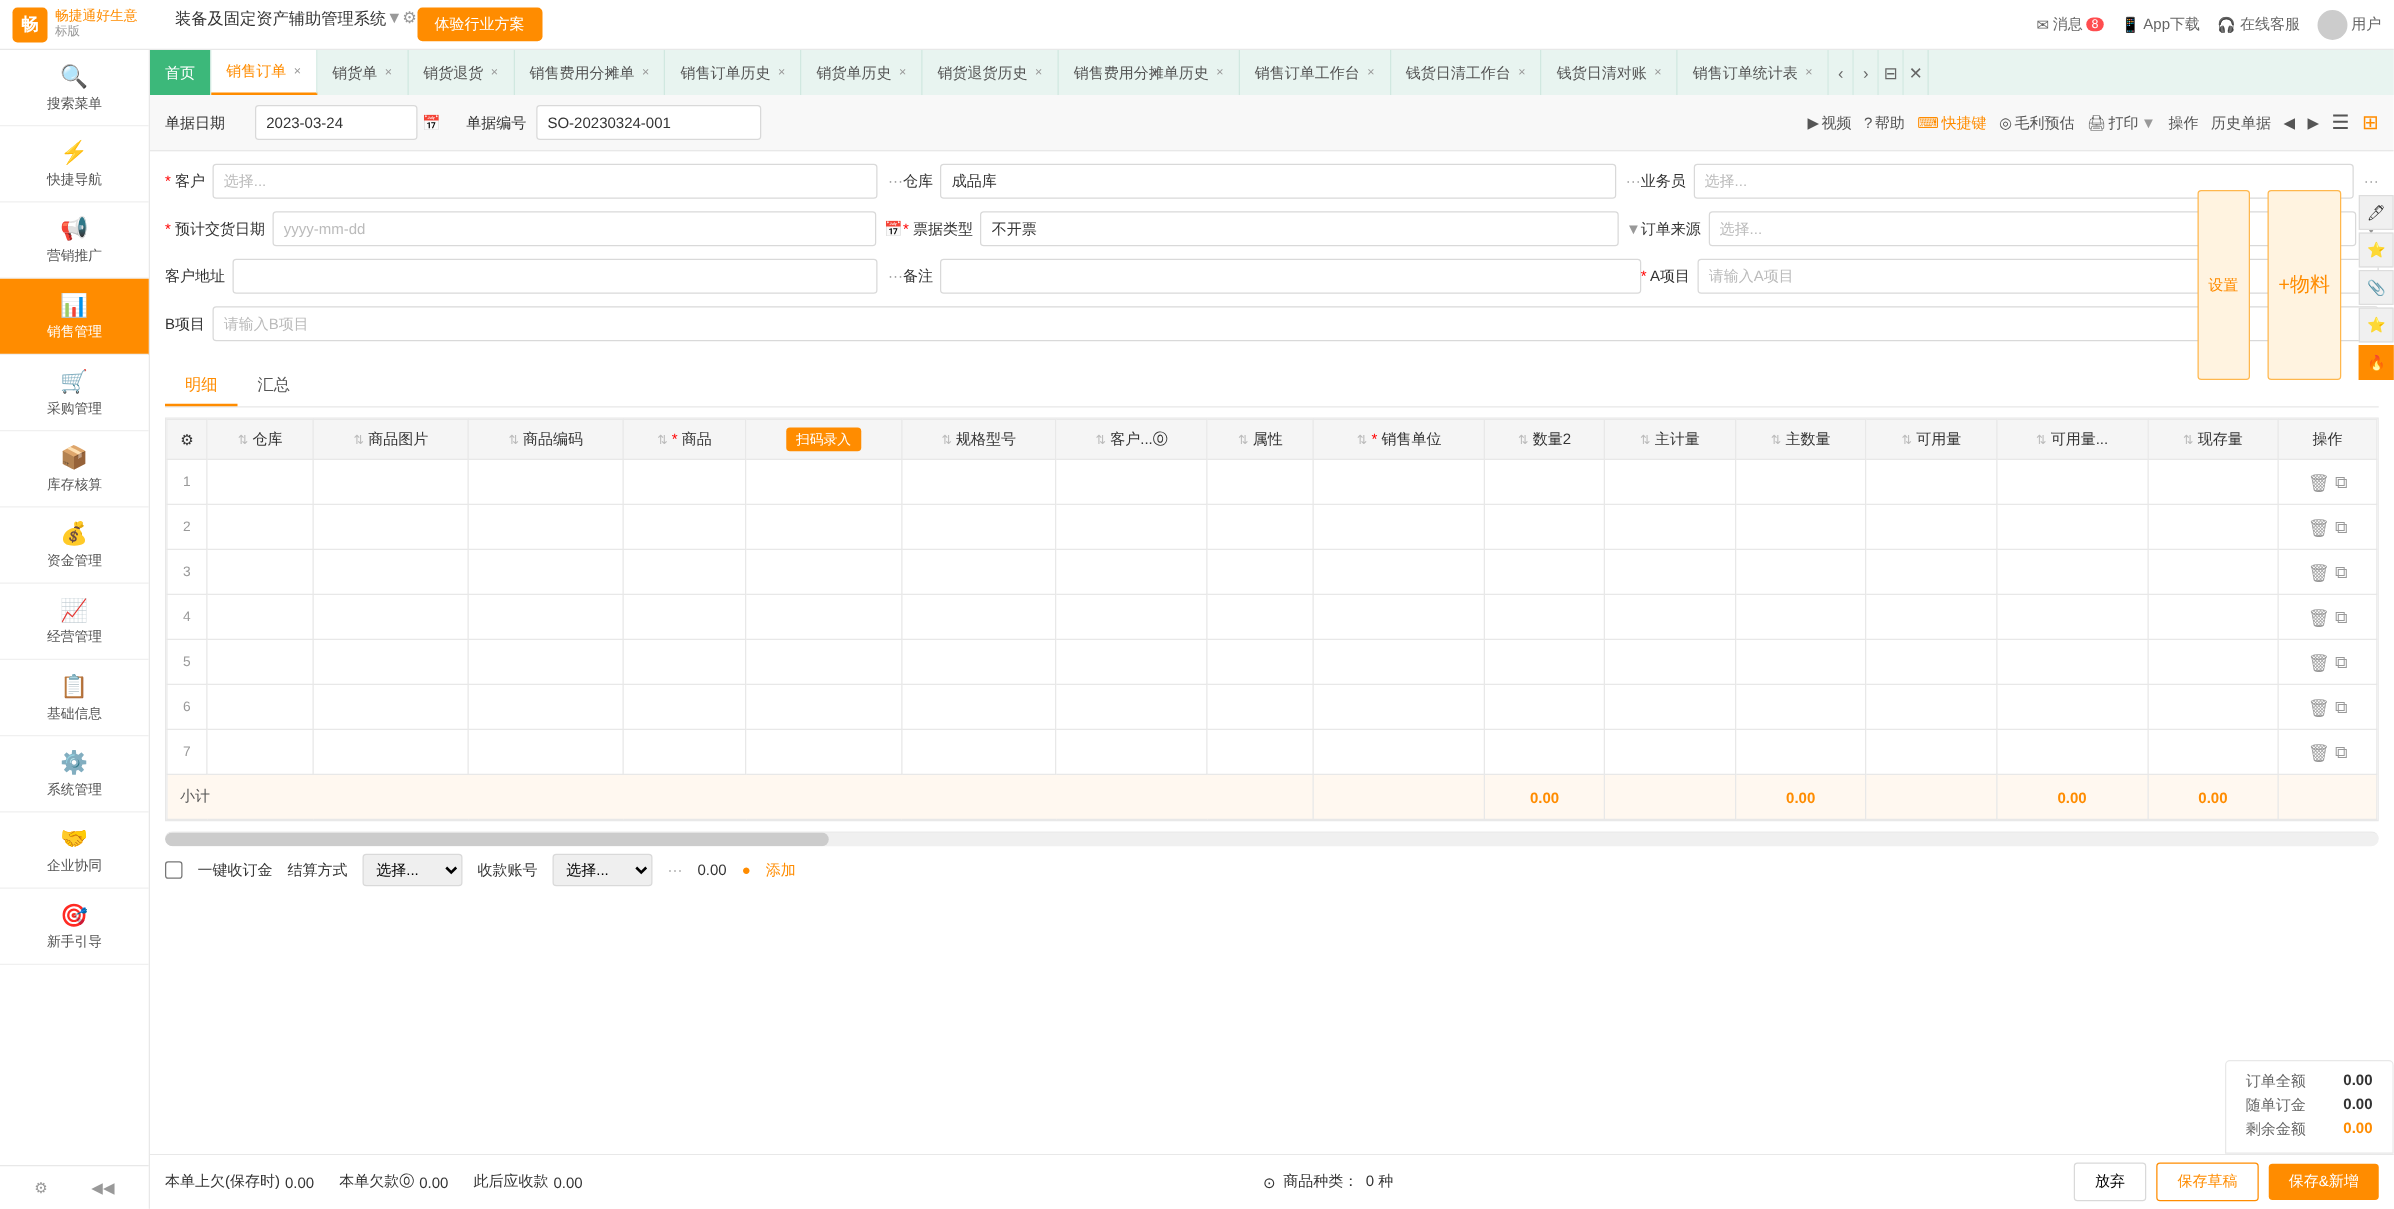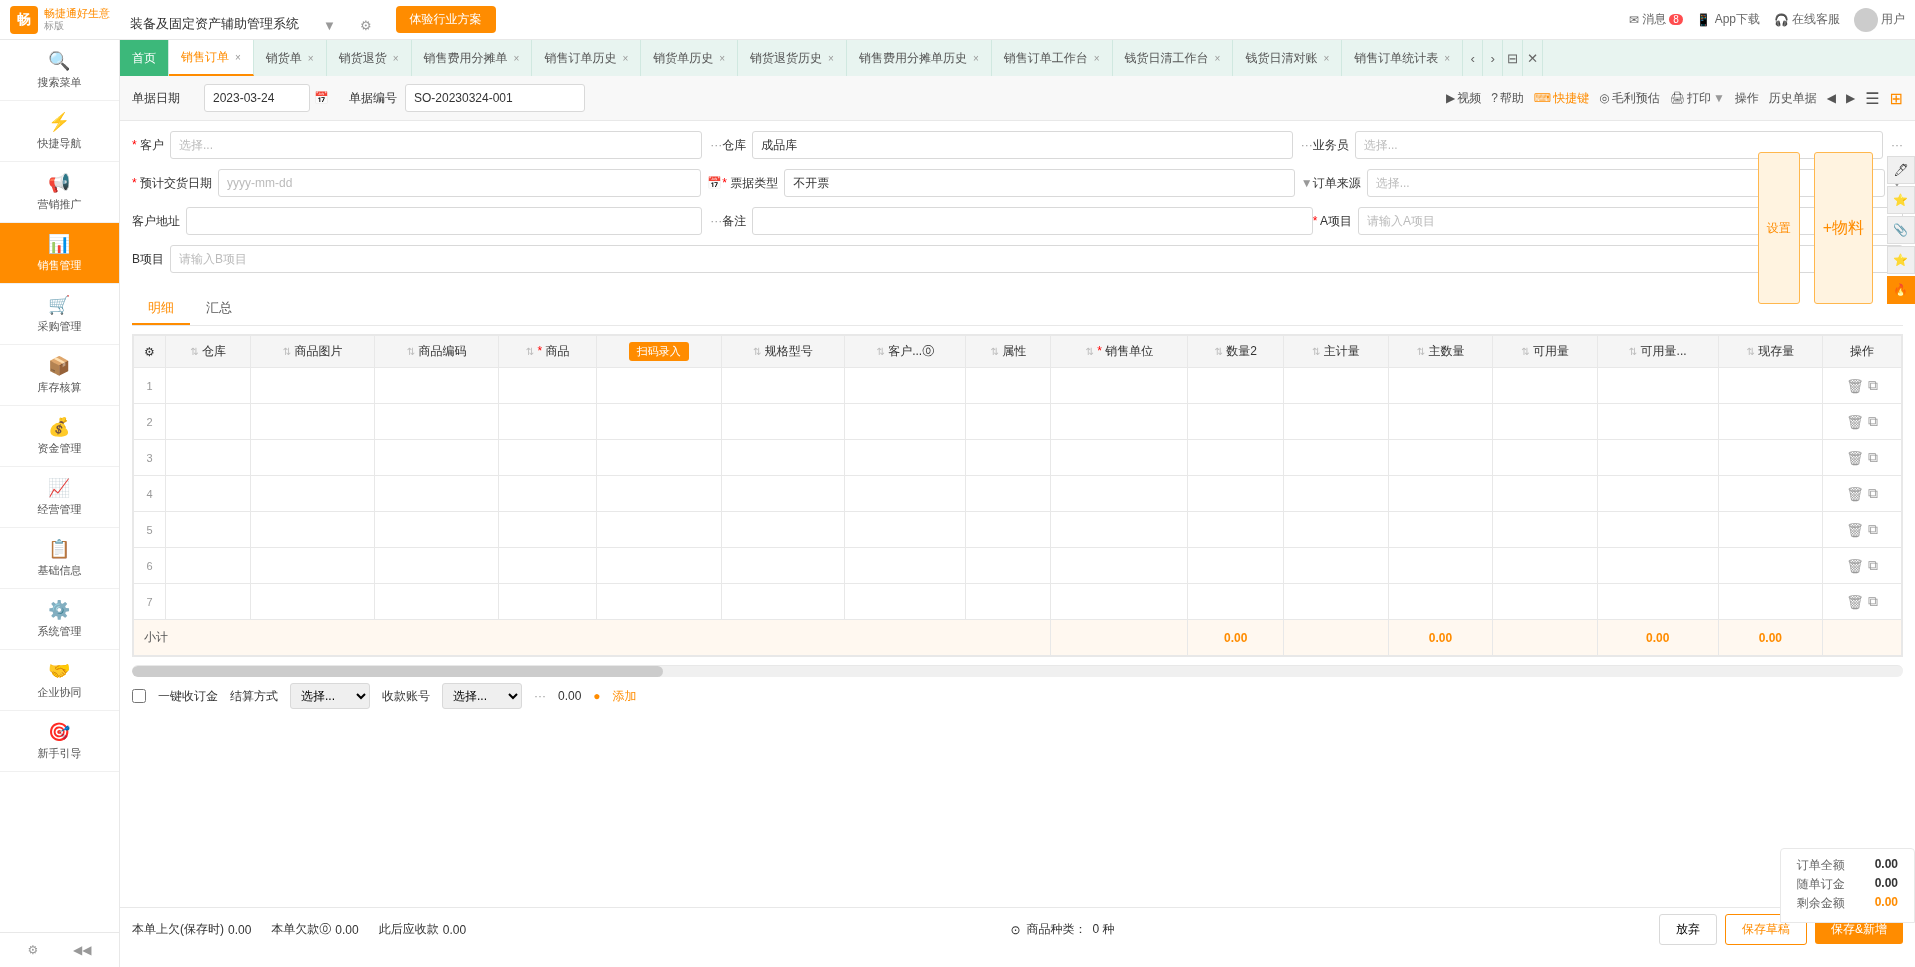--- a/index.html
+++ b/index.html
@@ -27,22 +27,23 @@
       width: 28px; height: 28px;
       background: #ff8c00;
       border-radius: 4px;
       display: flex; align-items: center; justify-content: center;
       color: white; font-size: 14px; font-weight: bold;
     }
     .logo-text { font-size: 11px; color: #ff8c00; line-height: 1.2; }
     .system-title {
       flex: 1;
       display: flex;
-      align-items: flex-end;
-      gap: 24px;
+      align-items: flex-start;
+      gap: 0;
+      margin-left: 10px;
     }
     .system-title span { font-size: 13px; color: #333; }
     .orange-btn {
       background: #ff8c00;
       color: white;
       border: none;
       padding: 5px 14px;
       border-radius: 4px;
       cursor: pointer;
       font-size: 12px;
@@ -194,21 +195,21 @@
     .form-dots { color: #999; margin-left: 2px; }
     .date-field {
       display: flex; align-items: center; gap: 4px;
     }
     .date-field input {
       height: 28px;
       border: 1px solid #d9d9d9;
       border-radius: 3px;
       padding: 0 8px;
       font-size: 12px;
-      width: 106px;
+      width: 130px;
     }
     .calendar-icon { color: #999; cursor: pointer; }
     .setting-btn {
       background: #fff3e0;
       border: 1px solid #ffb74d;
       color: #ff8c00;
       padding: 3px 8px;
       border-radius: 3px;
       cursor: pointer;
       font-size: 12px;
@@ -287,21 +288,21 @@
     .summary-row td {
       background: #fff8f0;
       font-weight: bold;
       color: #ff8c00;
     }
     .summary-label { color: #555 !important; font-weight: normal !important; }
 
     
     .bottom-bar {
       position: fixed;
-      bottom: 16px; left: 120px; right: 0;
+      bottom: 0; left: 120px; right: 0;
       height: 44px;
       background: #fff;
       border-top: 1px solid #e8e8e8;
       display: flex;
       align-items: center;
       padding: 0 12px;
       gap: 20px;
       z-index: 99;
     }
     .bottom-info { color: #333; font-size: 12px; display: flex; align-items: center; gap: 4px; }

